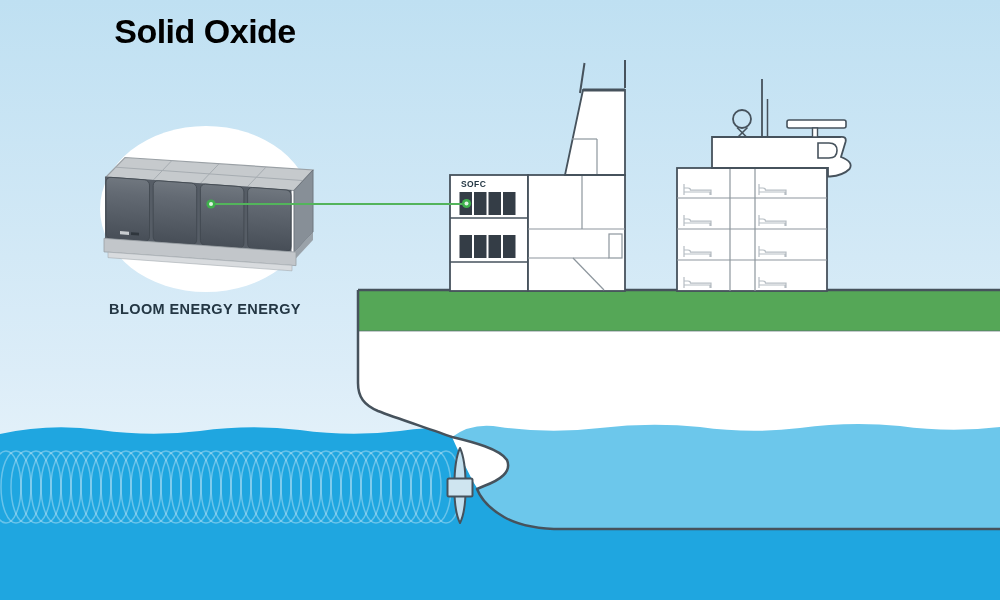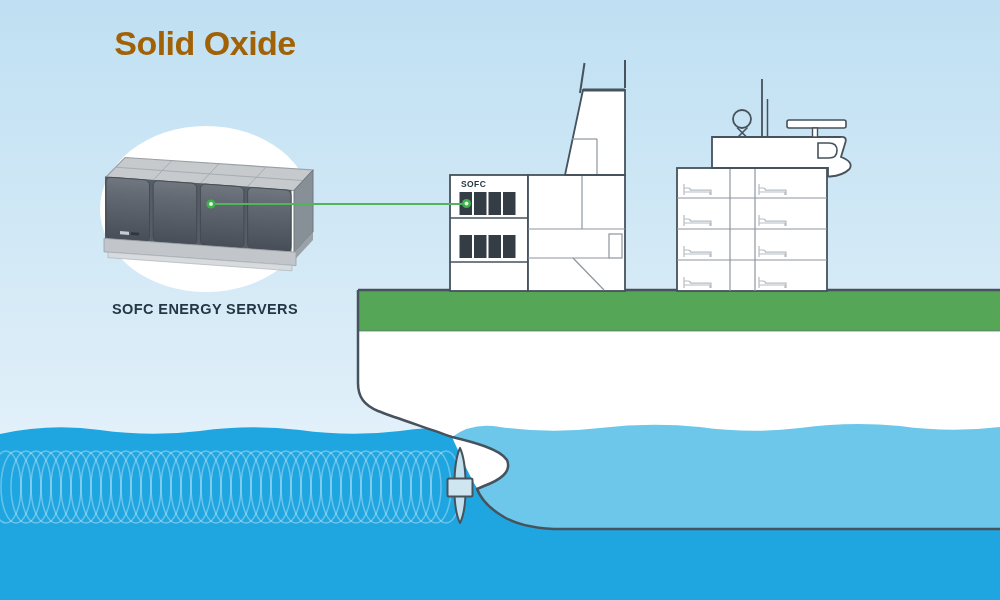--- a/index.html
+++ b/index.html
@@ -2,23 +2,23 @@
 <html><head>
 <meta charset="utf-8">
 <style>
   html,body{margin:0;padding:0;}
   #stage{
     position:relative;width:1000px;height:600px;overflow:hidden;
     font-family:"Liberation Sans", sans-serif;background:#cfe8f6;
   }
   #scene{position:absolute;left:0;top:0;}
   .title{
-    position:absolute;left:30px;top:24px;width:350px;
+    position:absolute;left:30px;top:12px;width:350px;
     text-align:center;font-weight:bold;font-size:34px;line-height:39px;
-    color:#a16207;letter-spacing:-0.5px;
+    color:#000000;letter-spacing:-0.5px;
   }
   .caption{
     position:absolute;left:35px;top:301px;width:340px;
     text-align:center;font-weight:bold;font-size:14.5px;
     color:#243744;letter-spacing:0.4px;
   }
 </style>
 </head>
 <body>
 
@@ -231,15 +231,15 @@
 
   <g stroke="#46525c" stroke-width="2" stroke-linejoin="round">
     <path d="M 460,448 C 467,463 468,507 460,523 C 452,507 453,463 460,448 Z" fill="#c2dfee"></path>
     <rect x="447.5" y="478.5" width="25" height="18" rx="1.5" fill="#cfe5f0"></rect>
   </g>
 </svg>
 
 <div class="title">
   <div>Solid Oxide</div>
 </div>
-<div class="caption">SOFC ENERGY SERVERS</div>
+<div class="caption">BLOOM ENERGY ENERGY</div>
 
 </div>
 
 </body></html>

